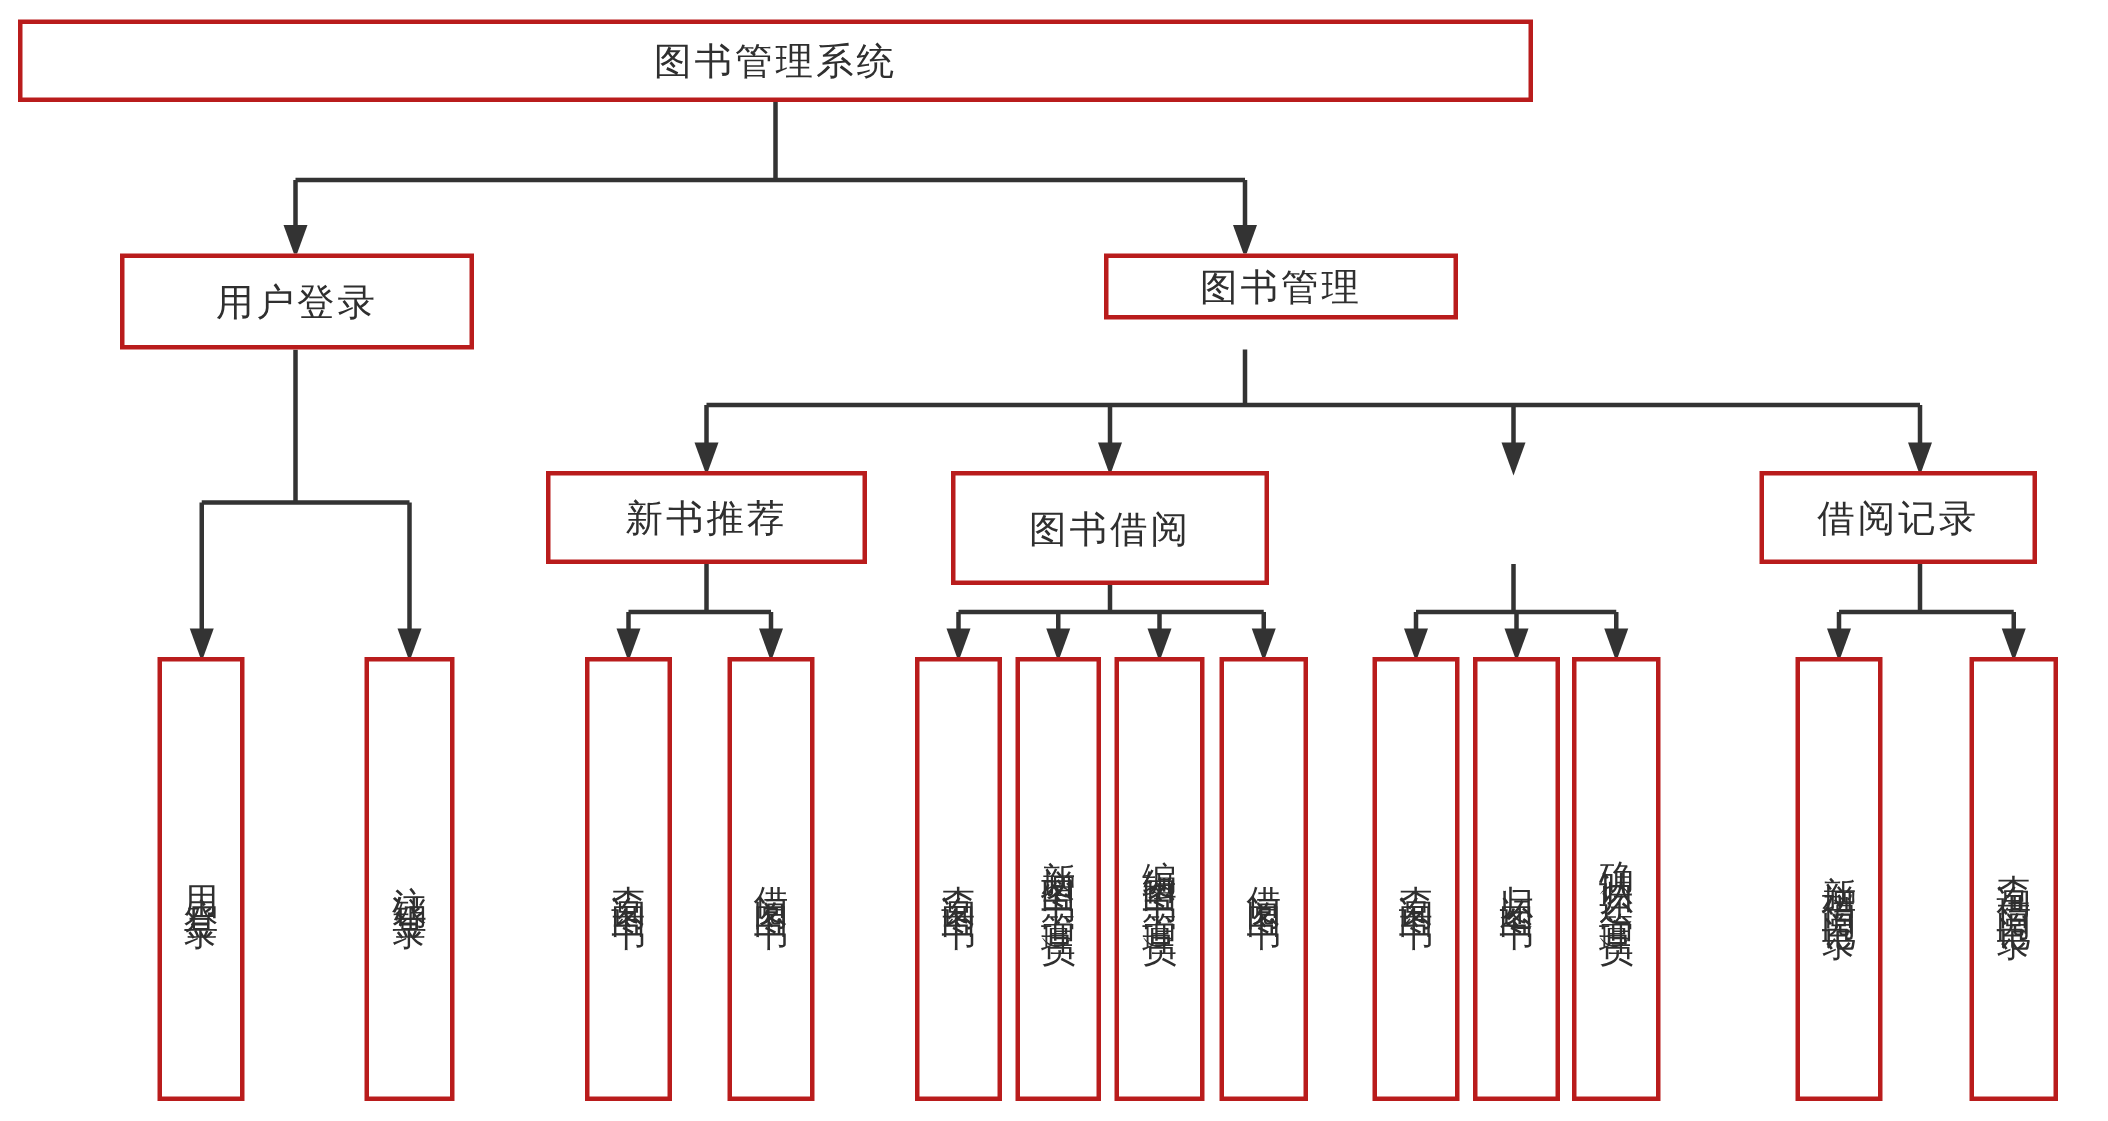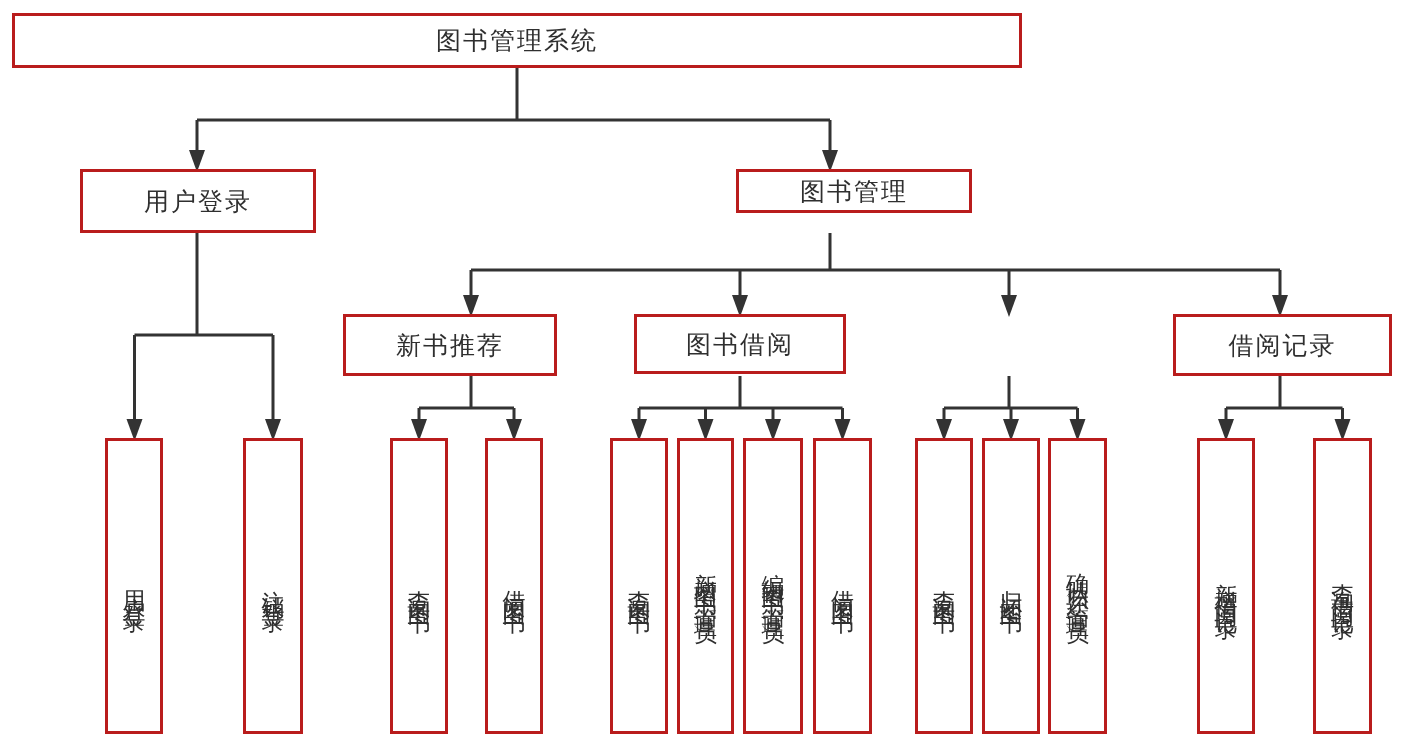--- a/index.html
+++ b/index.html
@@ -79,23 +79,23 @@
       <polygon points="1218,419 1234,419 1226,441"></polygon>
       <polygon points="1334.5,419 1350.5,419 1342.5,441"></polygon>
     </g>
   </svg>
 
   <div class="box" style="left:12px;top:13px;width:1010px;height:55px;">图书管理系统</div>
 
   <div class="box" style="left:80px;top:169px;width:236px;height:64px;">用户登录</div>
   <div class="box" style="left:712px;top:169px;width:236px;height:44px;margin-left:24px;">图书管理</div>
 
-  <div class="box" style="left:343px;top:314px;width:214px;height:62px;">新书推荐</div>
-  <div class="box" style="left:634px;top:314px;width:212px;height:60px;">图书借阅</div>
-  <div class="box" style="left:1173px;top:314px;width:219px;height:62px;">借阅记录</div>
+  <div class="box" style="left:364px;top:314px;width:214px;height:62px;">新书推荐</div>
+  <div class="box" style="left:634px;top:314px;width:212px;height:76px;">图书借阅</div>
+  <div class="box" style="left:1173px;top:314px;width:185px;height:62px;">借阅记录</div>
 
   <div class="box vbox" style="left:105px;top:438px;width:58px;height:296px;">用户登录</div>
   <div class="box vbox" style="left:243px;top:438px;width:60px;height:296px;">注销登录</div>
 
   <div class="box vbox" style="left:390px;top:438px;width:58px;height:296px;">查询图书</div>
   <div class="box vbox" style="left:485px;top:438px;width:58px;height:296px;">借阅图书</div>
 
   <div class="box vbox" style="left:610px;top:438px;width:58px;height:296px;">查询图书</div>
   <div class="box vbox" style="left:677px;top:438px;width:57px;height:296px;">新增图书（管理员）</div>
   <div class="box vbox" style="left:743px;top:438px;width:60px;height:296px;">编辑图书（管理员）</div>

